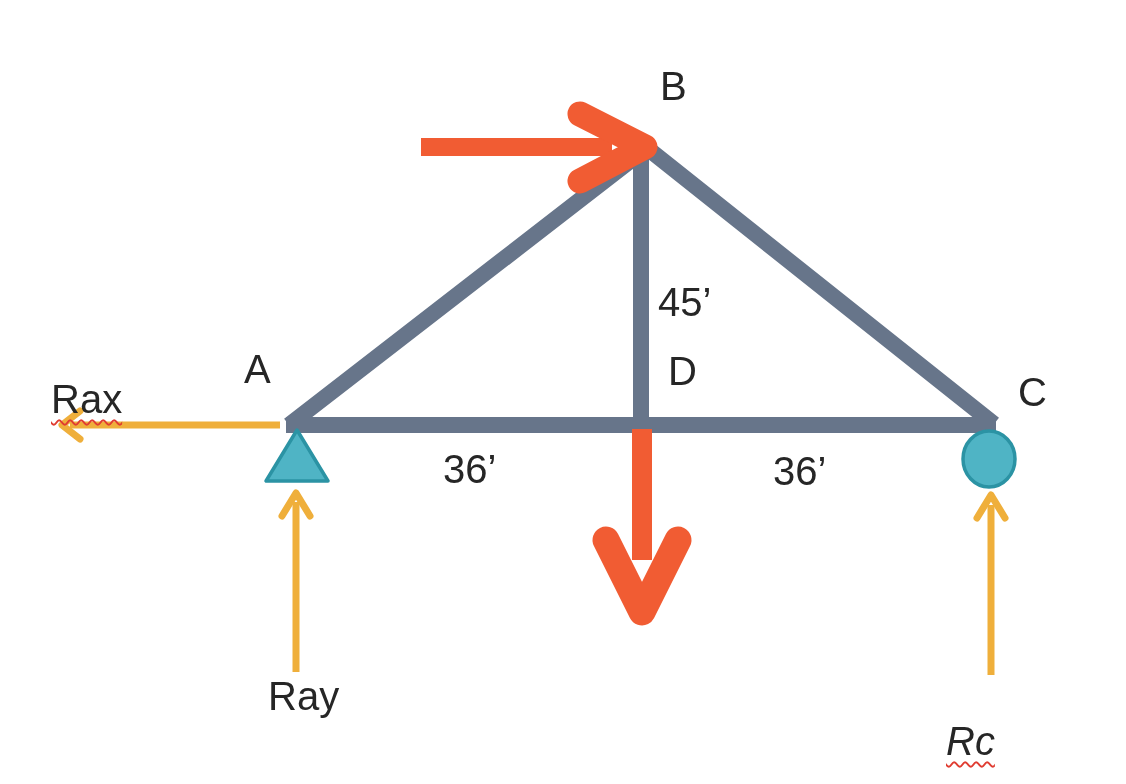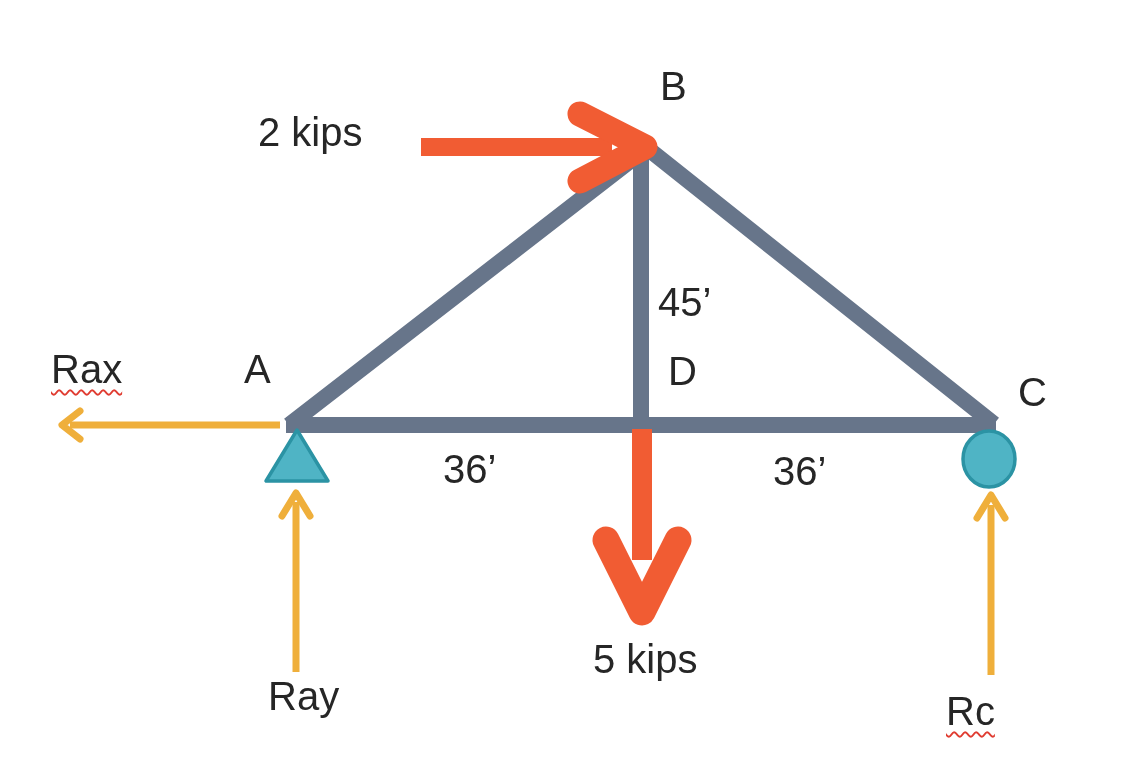--- a/index.html
+++ b/index.html
@@ -64,20 +64,21 @@
     color: var(--text-color);
     white-space: nowrap;
     letter-spacing: 0px;
   }
   .misspelled {
     text-decoration-line: underline;
     text-decoration-style: wavy;
     text-decoration-color: var(--squiggle-color);
     text-decoration-thickness: 1.5px;
     text-underline-offset: 6px;
+    margin-top: 30px;
   }
 </style>
 </head>
 <body>
 
 <div class="stage">
 
   <svg class="diagram-svg" width="1126" height="784" viewBox="0 0 1126 784">
 
     <g>
@@ -104,37 +105,35 @@
       <polyline class="reaction-head" points="80,411 62,425 80,439"></polyline>
 
       <line class="reaction-shaft" x1="296" y1="672" x2="296" y2="502"></line>
       <polyline class="reaction-head" points="282,516 296,493 310,516"></polyline>
 
       <line class="reaction-shaft" x1="991" y1="675" x2="991" y2="505"></line>
       <polyline class="reaction-head" points="977,518 991,495 1005,518"></polyline>
     </g>
   </svg>
 
-  <div class="lbl" style="left:258px; top:112px;">2 kips</div>
 
   <div class="lbl" style="left:660px; top:66px;">B</div>
 
   <div class="lbl misspelled" style="left:51px; top:349px;">Rax</div>
 
   <div class="lbl" style="left:244px; top:349px;">A</div>
 
   <div class="lbl" style="left:658px; top:282px;">45’</div>
 
   <div class="lbl" style="left:668px; top:351px;">D</div>
 
   <div class="lbl" style="left:1018px; top:372px;">C</div>
 
   <div class="lbl" style="left:443px; top:449px;">36’</div>
 
   <div class="lbl" style="left:773px; top:451px;">36’</div>
 
-  <div class="lbl" style="left:593px; top:639px;">5 kips</div>
 
   <div class="lbl" style="left:268px; top:676px;">Ray</div>
 
-  <div class="lbl misspelled" style="left:946px; top:691px;">Rc</div>
+  <div class="lbl misspelled" style="left:946px; top:691px;font-style:italic;">Rc</div>
 
 </div>
 
 </body></html>

